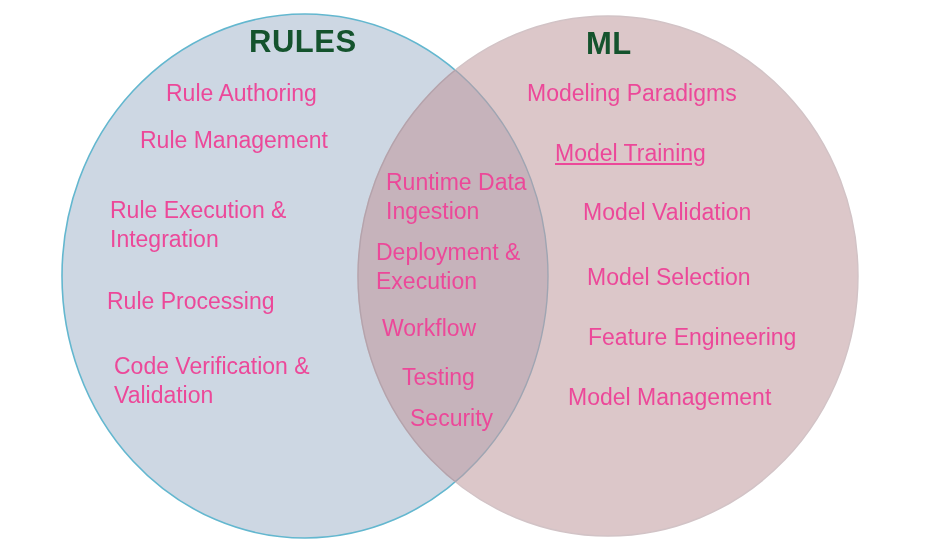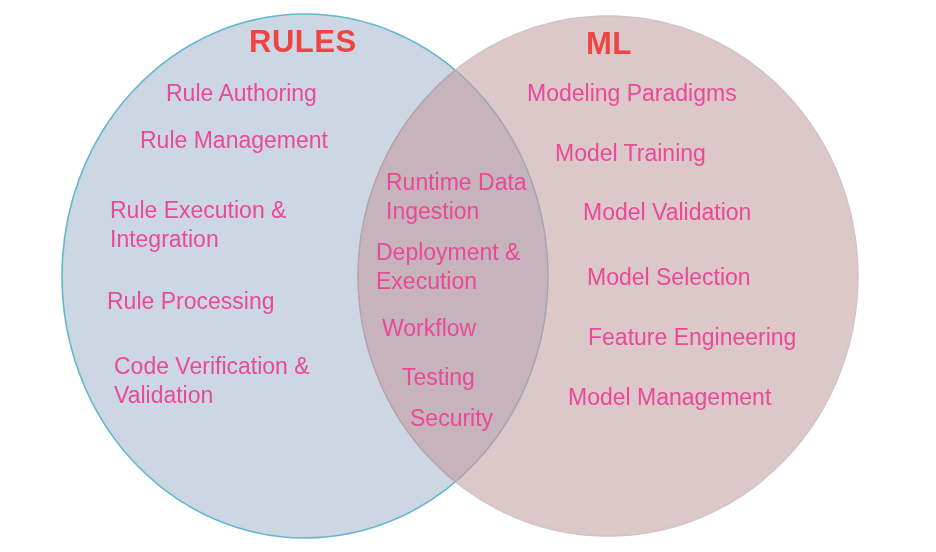--- a/index.html
+++ b/index.html
@@ -24,21 +24,21 @@
   }
   .label {
     position: absolute;
     color: #ec4899;
     font-size: 23px;
     line-height: 29px;
     white-space: normal;
   }
   .title {
     position: absolute;
-    color: #ef4444;
+    color: #14532d;
     font-size: 31px;
     line-height: 34px;
     font-weight: bold;
     letter-spacing: 0.5px;
     white-space: nowrap;
   }
   .nowrap { white-space: nowrap; }
 </style>
 </head>
 <body>
@@ -77,19 +77,19 @@
   <div class="label nowrap" style="left:107px; top:287px;">Rule Processing</div>
   <div class="label" style="left:386px; top:168px; width:168px;">Runtime Data Ingestion</div>
 
   <div class="label" style="left:114px; top:352px; width:240px;">Code Verification &amp; Validation</div>
   <div class="label" style="left:376px; top:238px; width:172px;">Deployment &amp; Execution</div>
   <div class="label nowrap" style="left:382px; top:314px;">Workflow</div>
   <div class="label nowrap" style="left:402px; top:363px;">Testing</div>
   <div class="label nowrap" style="left:410px; top:404px;">Security</div>
 
   <div class="label nowrap" style="left:527px; top:79px;">Modeling Paradigms</div>
-  <div class="label nowrap" style="left:555px; top:139px;">Model Training</div>
+  <div class="label nowrap" style="left:555px; top:139px;text-decoration:underline;">Model Training</div>
   <div class="label nowrap" style="left:583px; top:198px;">Model Validation</div>
   <div class="label nowrap" style="left:587px; top:263px;">Model Selection</div>
   <div class="label nowrap" style="left:580px; top:323px;margin-left:8px;">Feature Engineering</div>
   <div class="label nowrap" style="left:568px; top:383px;">Model Management</div>
 
 </div>
 
 </body></html>

